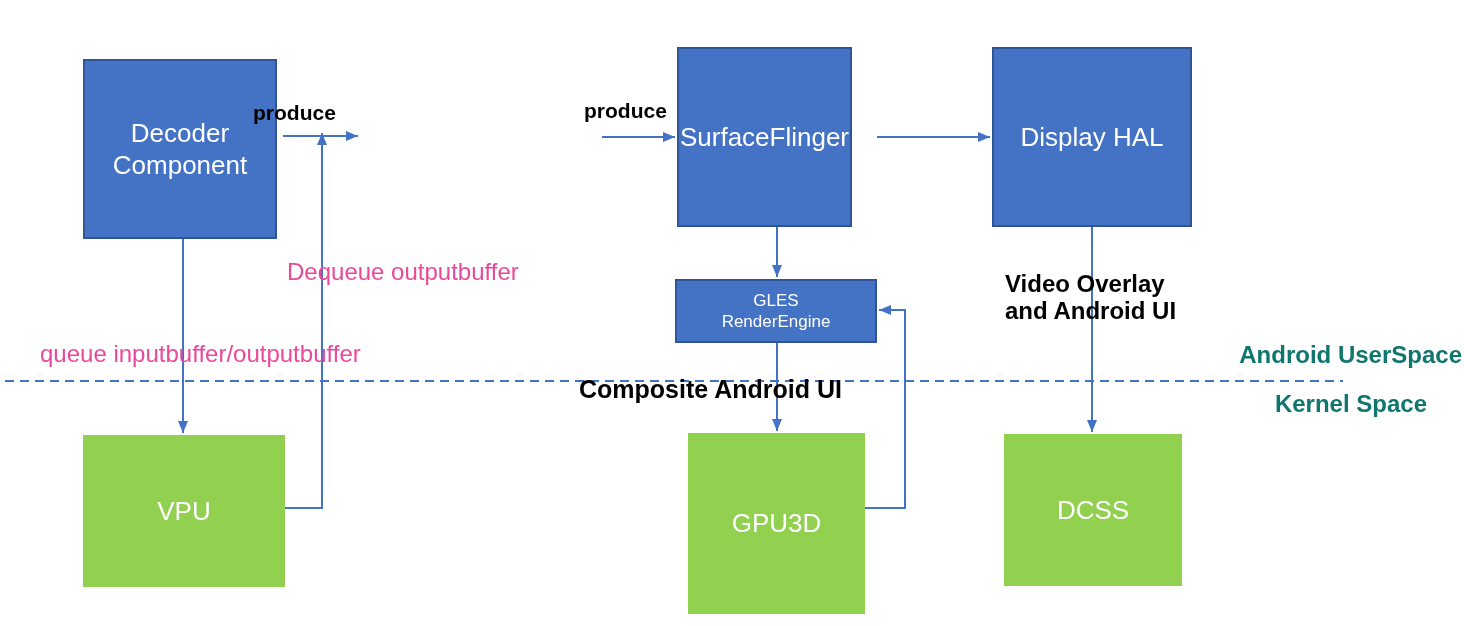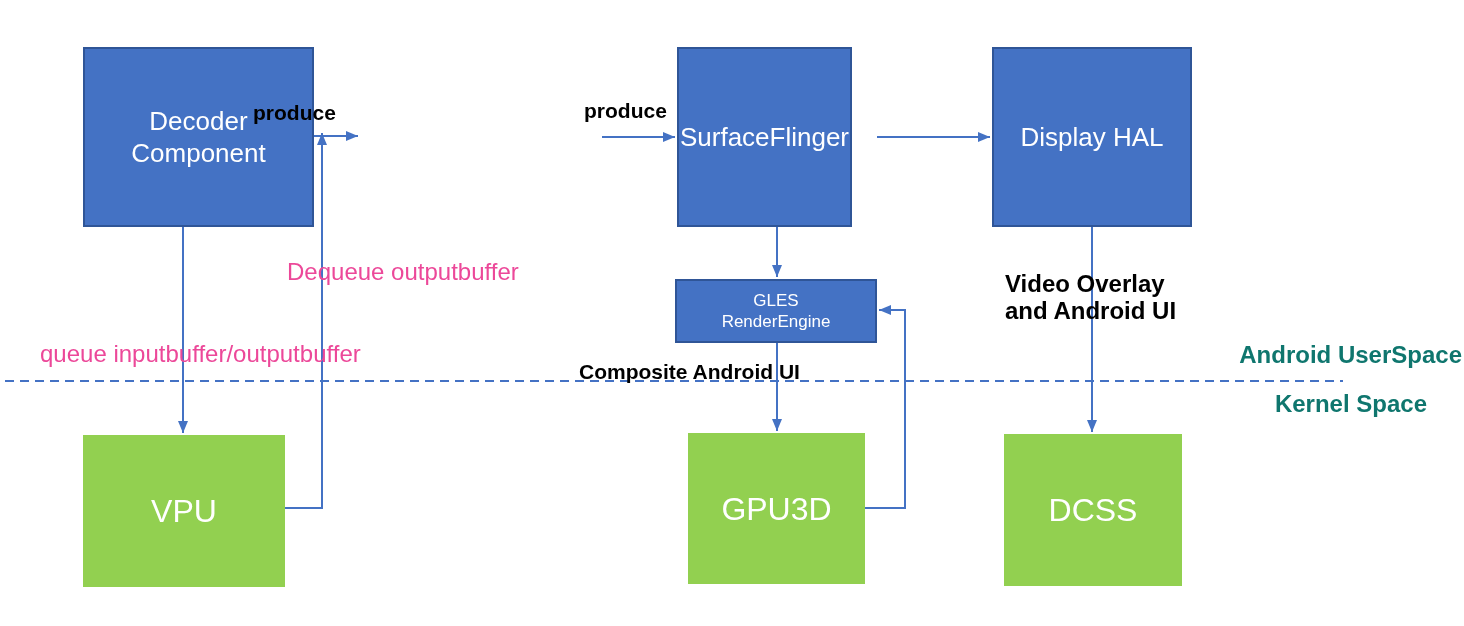--- a/index.html
+++ b/index.html
@@ -7,21 +7,21 @@
     position:relative;width:1464px;height:626px;background:#ffffff;overflow:hidden;
     font-family:"Liberation Sans",sans-serif;
   }
   .node{
     position:absolute;display:flex;align-items:center;justify-content:center;
     text-align:center;color:#ffffff;box-sizing:border-box;
   }
   .node span{white-space:pre-line;line-height:1.25;}
   .node.blue{background:#4472C4;border:2px solid #2F5597;font-size:26px;}
   .node.orange{background:#FFC000;border:none;font-size:26px;}
-  .node.green{background:#92D050;border:none;font-size:32px;}
+  .node.green{background:#92D050;border:none;font-size:26px;}
   .node.small{font-size:17px;}
   .ann{position:absolute;white-space:pre-line;line-height:1.15;}
   .ann.red{color:#000000;font-weight:bold;}
   .ann.black{color:#ec4899;font-weight:normal;}
   .ann.black-bold{color:#0f766e;font-weight:bold;}
   svg.connectors{position:absolute;left:0;top:0;width:1464px;height:626px;pointer-events:none;}
 </style>
 </head>
 <body>
 
@@ -48,21 +48,21 @@
 
     <path d="M777,227 V277" fill="none" stroke="#4472C4" stroke-width="2" marker-end="url(#arr)"></path>
 
     <path d="M777,343 V431" fill="none" stroke="#4472C4" stroke-width="2" marker-end="url(#arr)"></path>
 
     <path d="M1092,227 V432" fill="none" stroke="#4472C4" stroke-width="2" marker-end="url(#arr)"></path>
 
     <path d="M865,508 H905 V310 H879" fill="none" stroke="#4472C4" stroke-width="2" marker-end="url(#arr)"></path>
   </svg>
 
-  <div class="node blue" style="left:83px;top:47px;width:231px;height:180px;">
+  <div class="node blue" style="left:83px;top:59px;width:194px;height:180px;">
     <span>Decoder
 Component</span>
   </div>
 
 
   <div class="node blue" style="left:677px;top:47px;width:175px;height:180px;">
     <span>SurfaceFlinger</span>
   </div>
 
   <div class="node blue" style="left:992px;top:47px;width:200px;height:180px;">
@@ -71,37 +71,37 @@
 
   <div class="node blue small" style="left:675px;top:279px;width:202px;height:64px;">
     <span>GLES
 RenderEngine</span>
   </div>
 
   <div class="node green" style="left:83px;top:435px;width:202px;height:152px;">
     <span>VPU</span>
   </div>
 
-  <div class="node green" style="left:688px;top:433px;width:177px;height:151px;">
+  <div class="node green" style="left:688px;top:433px;width:177px;height:181px;">
     <span>GPU3D</span>
   </div>
 
   <div class="node green" style="left:1004px;top:434px;width:178px;height:152px;">
     <span>DCSS</span>
   </div>
 
   <div class="ann red" style="left:253px;top:101px;font-size:21px;">produce</div>
 
   <div class="ann red" style="left:584px;top:99px;font-size:21px;">produce</div>
 
   <div class="ann black" style="left:287px;top:258px;font-size:24px;">Dequeue outputbuffer</div>
 
   <div class="ann black" style="left:40px;top:340px;font-size:24px;">queue inputbuffer/outputbuffer</div>
 
-  <div class="ann red" style="left:579px;top:360px;font-size:21px;">Composite Android UI</div>
+  <div class="ann red" style="left:579px;top:375px;font-size:25px;">Composite Android UI</div>
 
   <div class="ann red" style="left:1005px;top:270px;font-size:24px;line-height:27px;">Video Overlay
 and Android UI</div>
 
   <div class="ann black-bold" style="right:2px;top:341px;font-size:24px;">Android UserSpace</div>
 
   <div class="ann black-bold" style="right:37px;top:390px;font-size:24px;">Kernel Space</div>
 
 </div>
 

